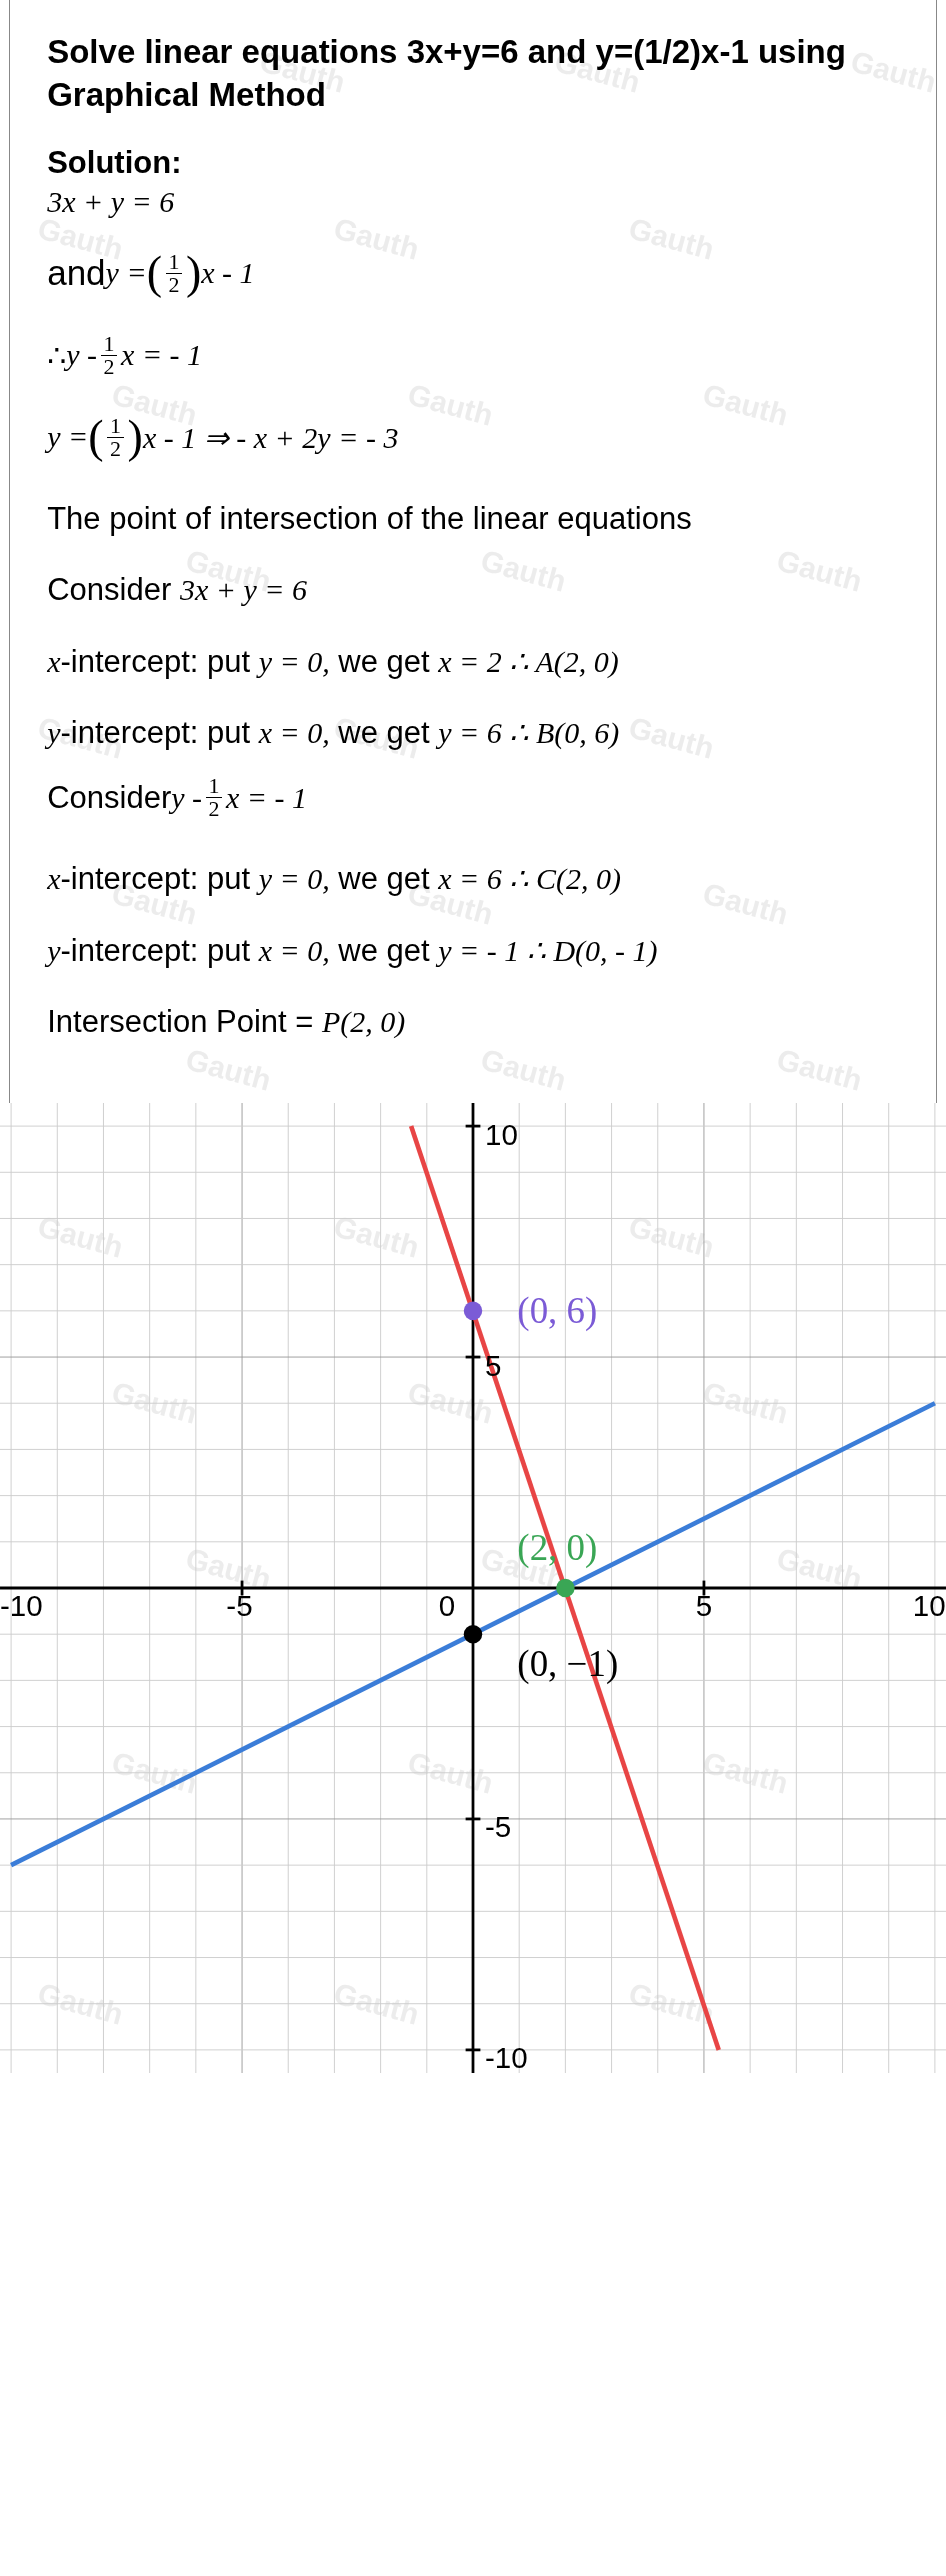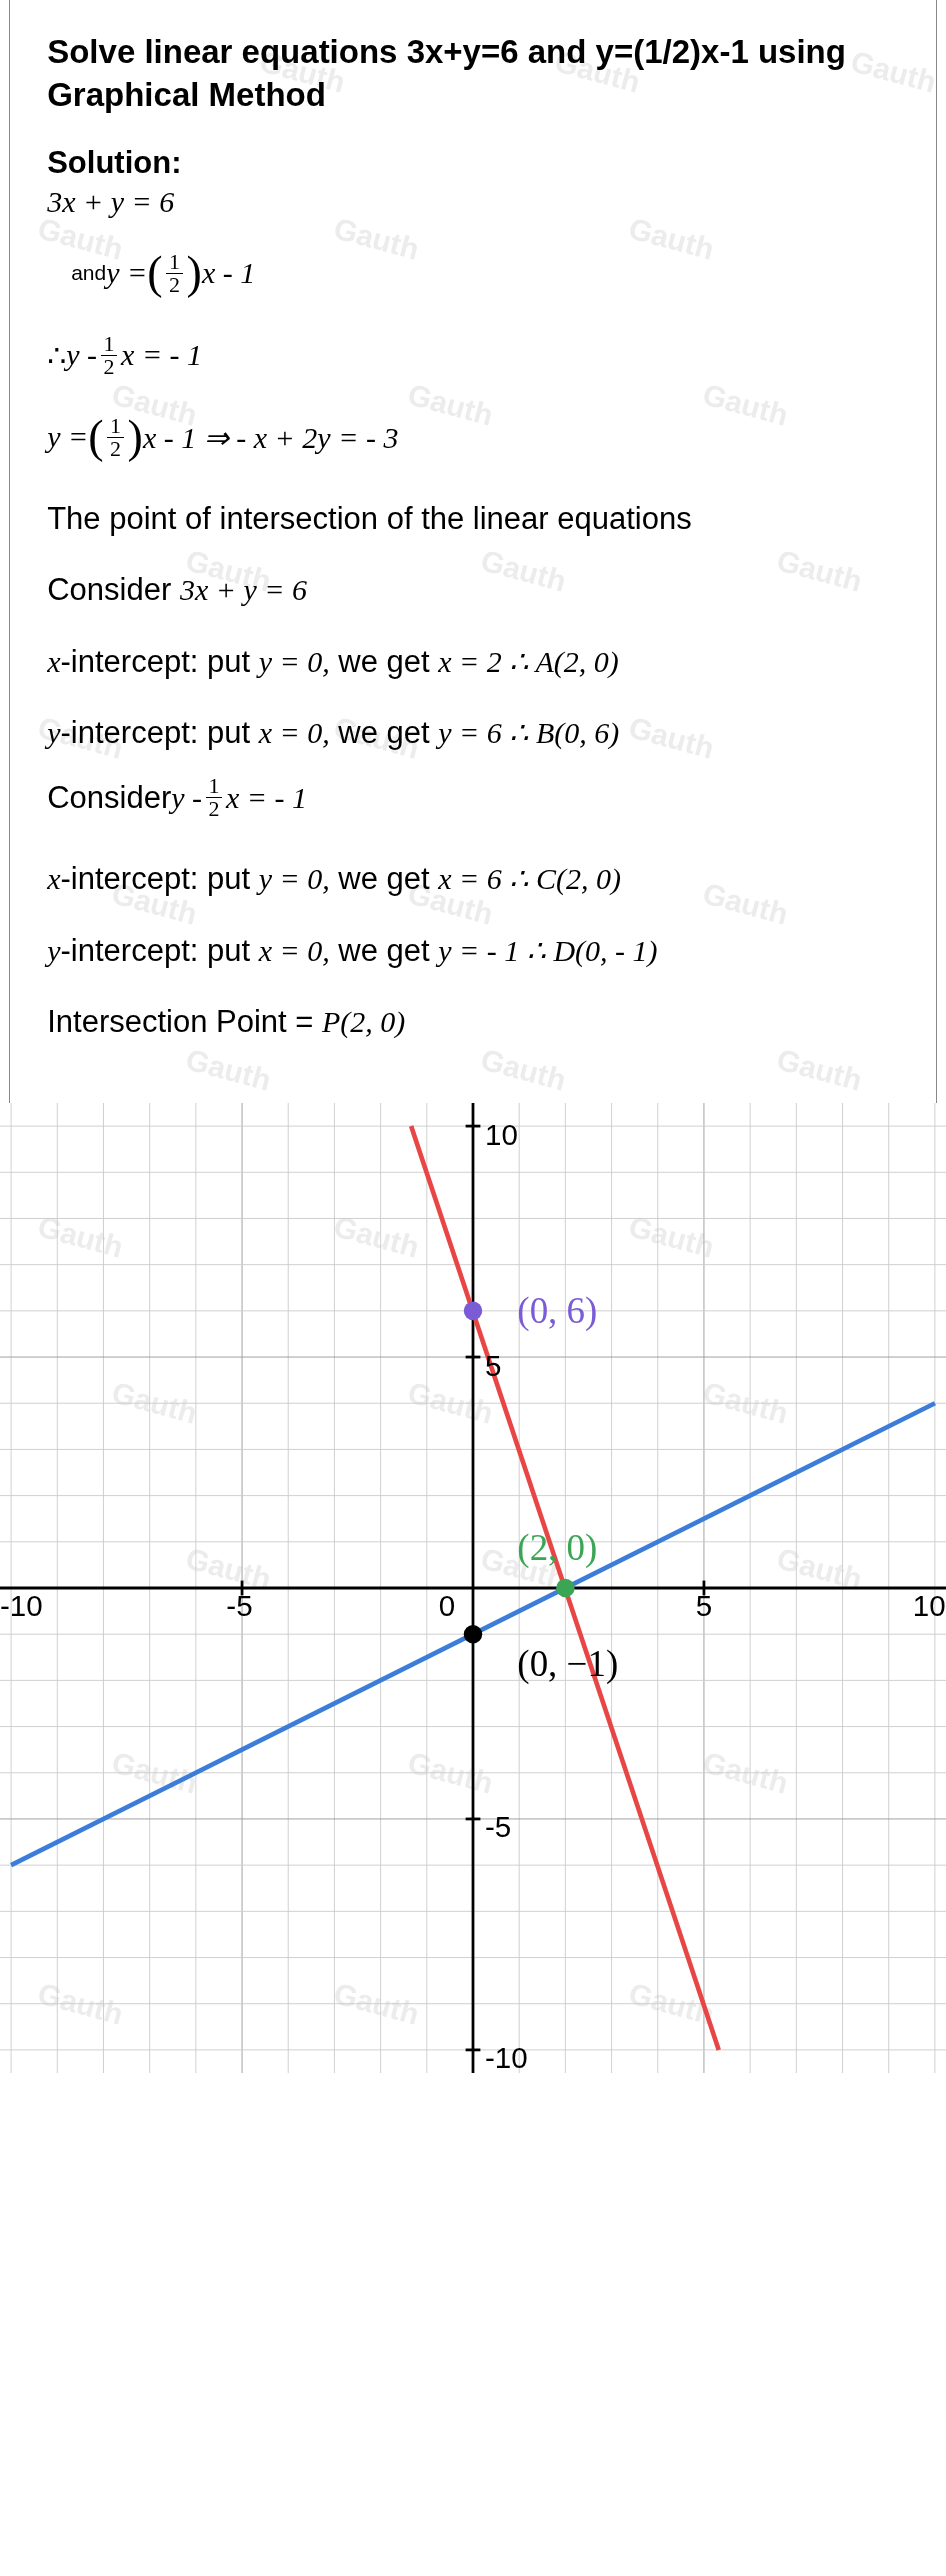--- a/index.html
+++ b/index.html
@@ -169,21 +169,21 @@
 </div>
 
 <div class="content">
   <div class="content-inner">
     <div class="title">Solve linear equations 3x+y=6 and y=(1/2)x-1 using Graphical Method</div>
 
     <div class="solution-label">Solution:</div>
     <div class="eq">3x + y = 6</div>
 
     <div class="math-block">
-      <span style="font-family:Arial; font-style:normal; font-size:21px;margin-left:24px;">and </span>
+      <span style="font-family:Arial; font-style:normal; font-size:35px;">and </span>
       <span>y = </span>
       <span class="paren-frac">
         <span class="big-paren">(</span>
         <span class="frac">
             <span class="num">1</span>
             <span class="den">2</span>
           </span>
         <span class="big-paren">)</span>
       </span>
       <span>x - 1</span>

